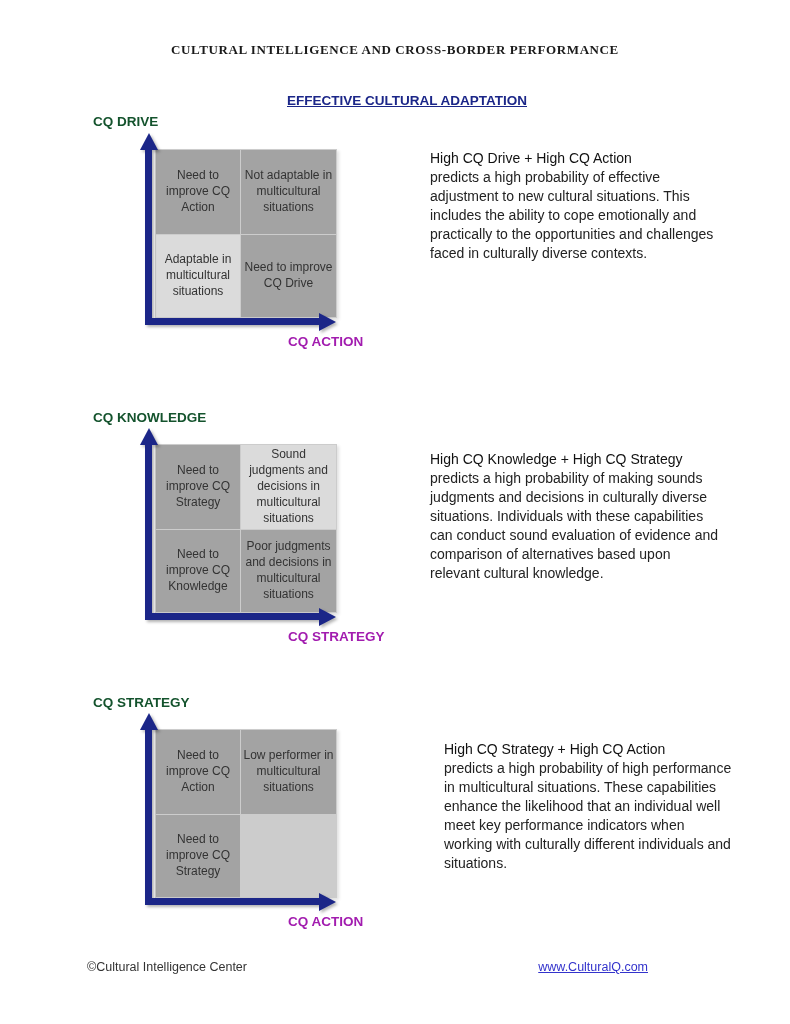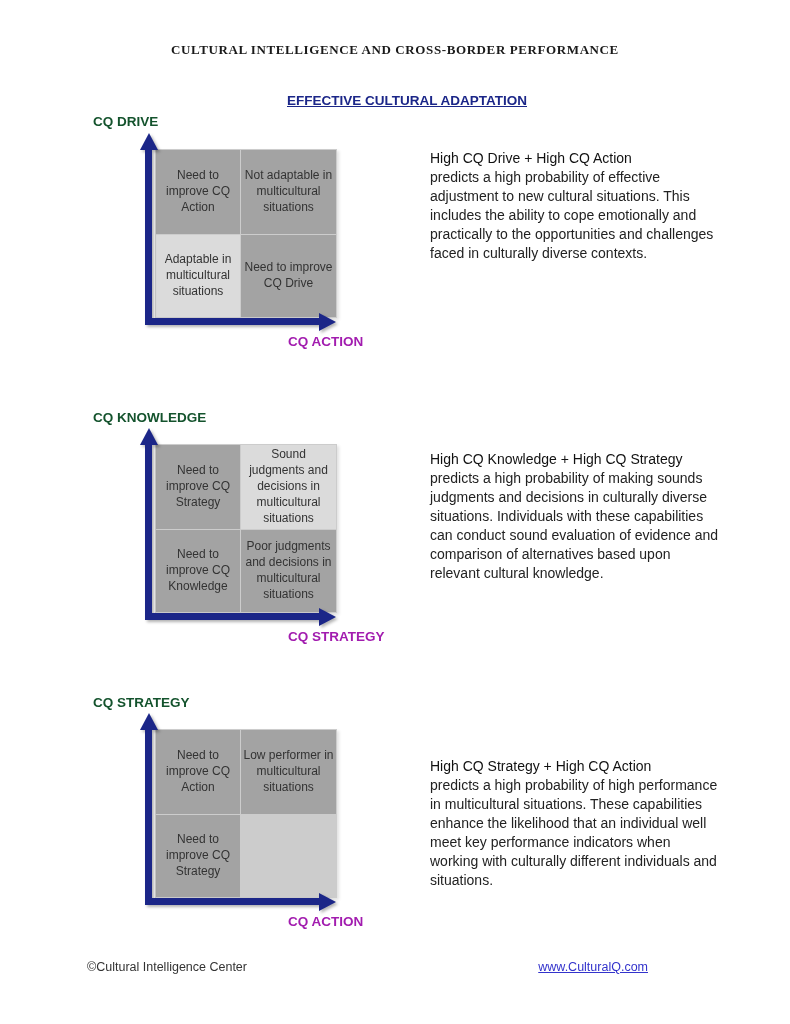--- a/index.html
+++ b/index.html
@@ -61,21 +61,21 @@
   .arrow-right{
     position:absolute;left:179px;top:180px;width:0;height:0;
     border-top:9px solid transparent;border-bottom:9px solid transparent;
     border-left:17px solid var(--navy);
   }
   .x-axis-label{
     position:absolute;top:201px;left:148px;
     font-weight:bold;font-size:13.5px;color:#a21caf;white-space:nowrap;
   }
   .desc{position:absolute;left:430px;width:292px;font-size:14px;line-height:19px;color:#222;}
-  .desc-s1{top:149px;} .desc-s2{top:450px;} .desc-s3{top:757px;}
+  .desc-s1{top:149px;} .desc-s2{top:450px;} .desc-s3{top:740px;margin-left:14px;}
   .desc-title{display:block;font-weight:normal;color:#111;}
   .footer-copyright{
     position:absolute;top:960px;left:87px;font-size:12.5px;color:#333;
   }
   .footer-link{
     position:absolute;top:960px;right:142px;font-size:12.5px;
     color:var(--link);text-decoration:underline;cursor:pointer;
   }
 </style>
 </head>

